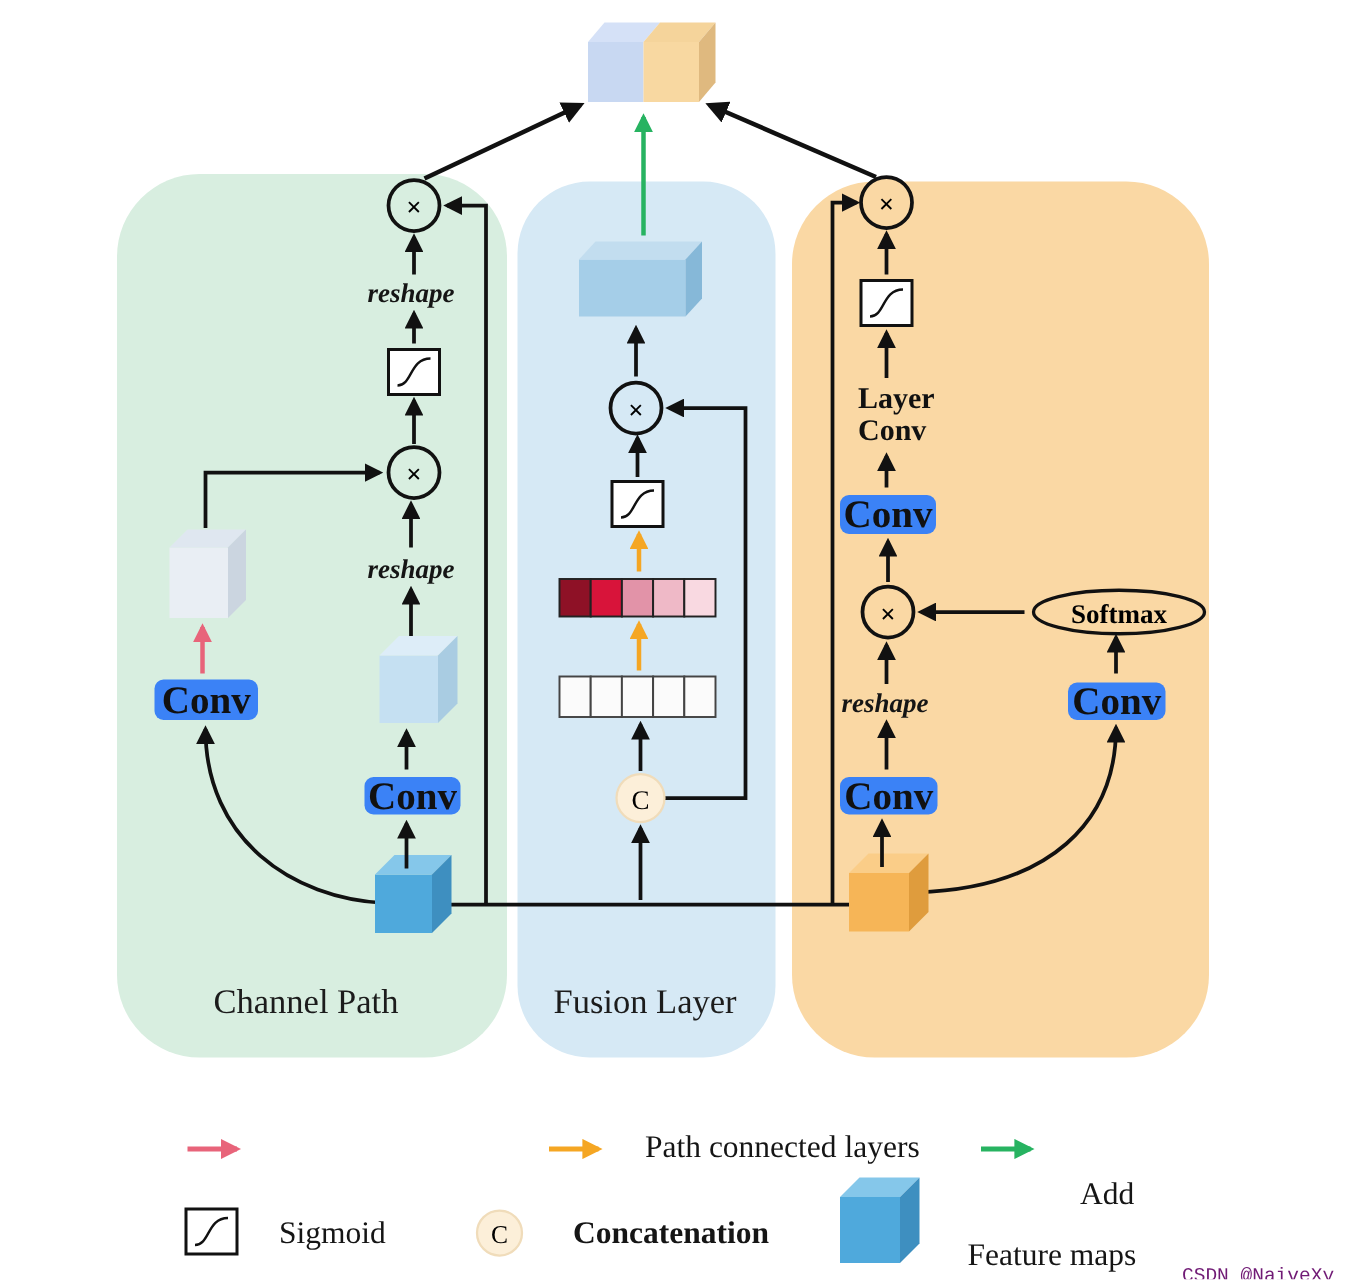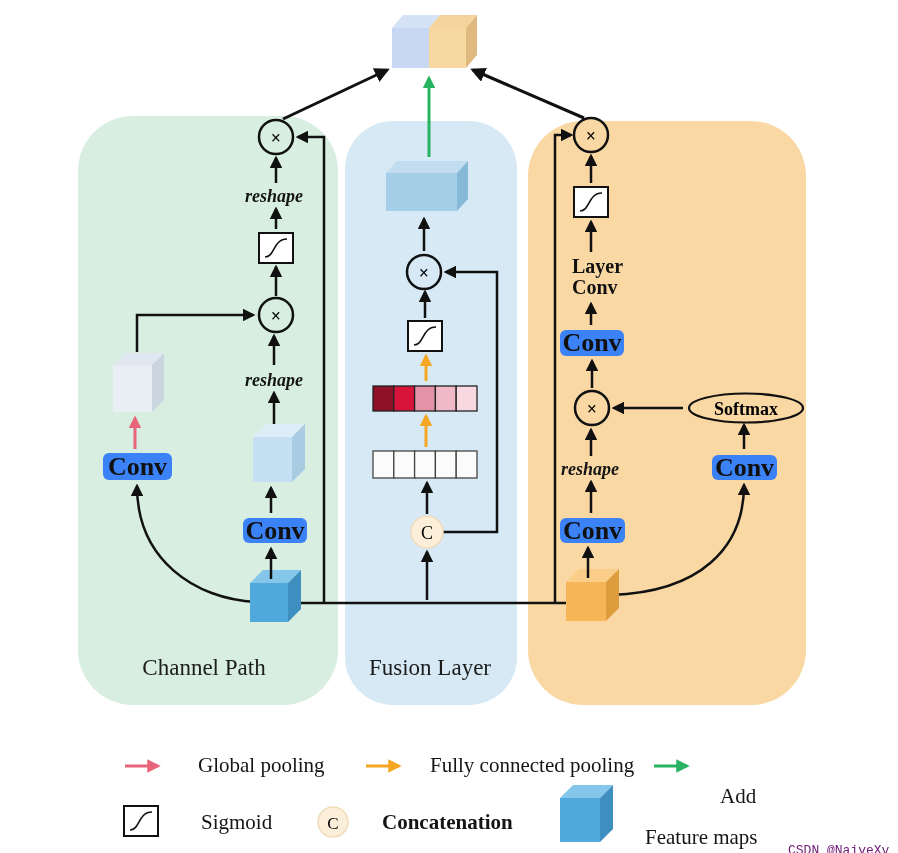--- a/index.html
+++ b/index.html
@@ -194,21 +194,20 @@
   <div class="pill" style="left:712px;top:455px;width:65px;height:25px;line-height:25px;">Conv</div>
 
   <div class="layernorm">
     <div>Layer</div>
     <div>Conv</div>
   </div>
 
   <div class="txt pathlabel center" style="left:204px;top:668px;">Channel Path</div>
   <div class="txt pathlabel center" style="left:430px;top:668px;">Fusion Layer</div>
 
-  <div class="txt legendlabel vcenter" style="left:198px;top:765px;">Global pooling</div>
-  <div class="txt legendlabel vcenter" style="left:430px;top:765px;">Fully connected pooling</div>
+  <div class="txt legendlabel vcenter" style="left:430px;top:765px;">Path connected layers</div>
   <div class="txt legendlabel vcenter" style="left:720px;top:765px;margin-top:31px;">Add</div>
-  <div class="txt legendlabel vcenter" style="left:201px;top:822px;">Sigmoid</div>
+  <div class="txt legendlabel vcenter" style="left:186px;top:822px;">Sigmoid</div>
   <div class="txt legendlabel vcenter" style="left:382px;top:822px;font-weight:bold;">Concatenation</div>
   <div class="txt legendlabel vcenter" style="left:645px;top:795px;margin-top:42px;">Feature maps</div>
 
   <div class="watermark">CSDN @NaiveXy</div>
 </div>
 
 </body></html>

